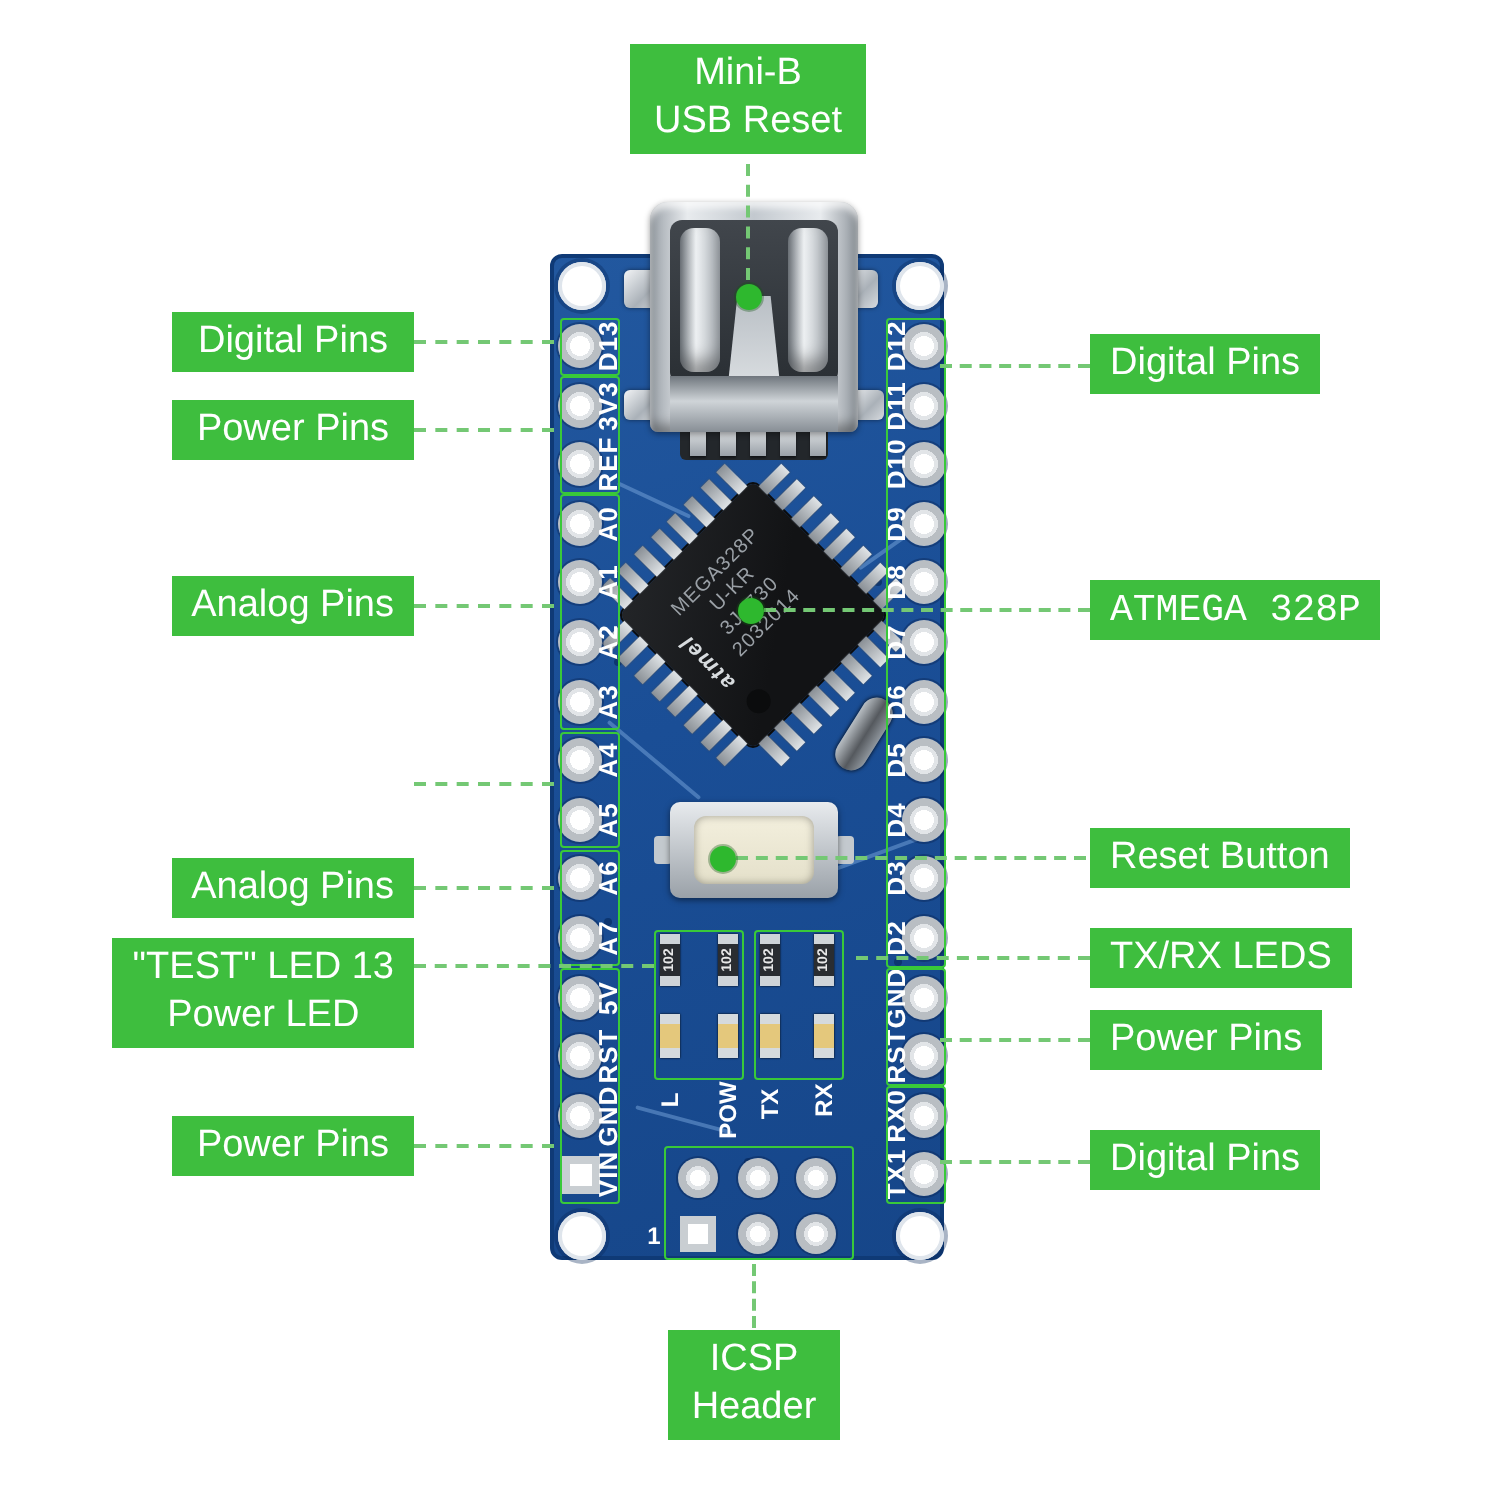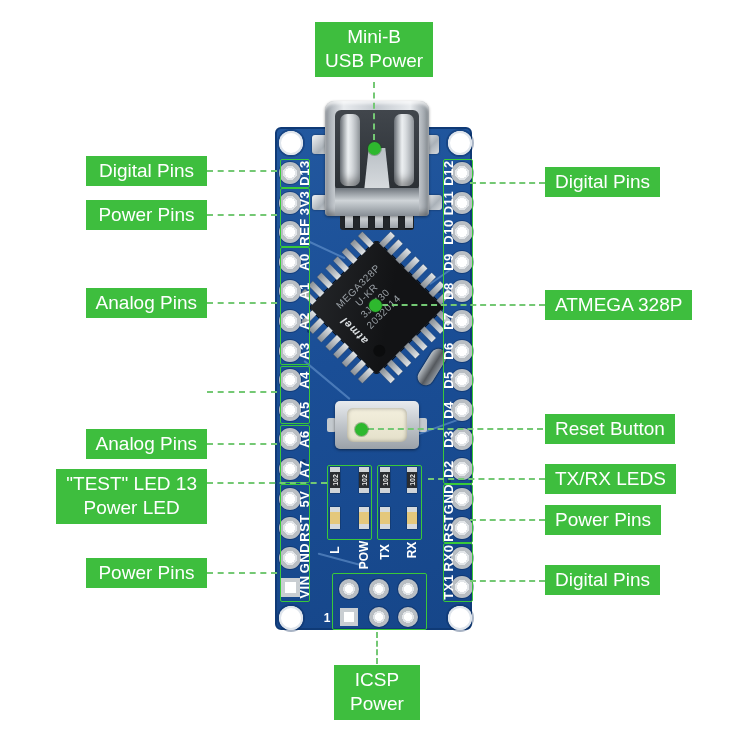--- a/index.html
+++ b/index.html
@@ -100,34 +100,34 @@
   .crystal{position:absolute;left:135px;top:230px;width:40px;height:16px;border-radius:8px;
         transform:rotate(-58deg);background:linear-gradient(180deg,#b7bdc2,#55595e 55%,#8f969d);
         box-shadow:0 0 2px #000;}
 </style>
 </head>
 <body>
 
 <div id="canvas">
 
   <div class="callout co-top">Mini-B
-USB Power</div>
+USB Reset</div>
   <div class="callout co-bottom">ICSP
-Power</div>
+Header</div>
 
   <div class="callout co-left" style="top:156px;">Digital Pins</div>
   <div class="callout co-left" style="top:200px;">Power Pins</div>
   <div class="callout co-left" style="top:288px;">Analog Pins</div>
   <div class="callout co-left" style="top:429px;">Analog Pins</div>
   <div class="callout co-left" style="top:469px;">"TEST" LED 13
 Power LED</div>
   <div class="callout co-left" style="top:558px;">Power Pins</div>
 
   <div class="callout co-right" style="top:167px;">Digital Pins</div>
-  <div class="callout co-right" style="top:290px;">ATMEGA 328P</div>
+  <div class="callout co-right" style="top:290px;font-family:Liberation Mono, monospace;">ATMEGA 328P</div>
   <div class="callout co-right" style="top:464px;">TX/RX LEDS</div>
   <div class="callout co-right" style="top:414px;">Reset Button</div>
   <div class="callout co-right" style="top:505px;">Power Pins</div>
   <div class="callout co-right" style="top:565px;">Digital Pins</div>
 
   <div class="dash-v" style="left:373px;top:82px;height:58px;"></div>
   <div class="dash-v" style="left:376px;top:632px;height:32px;"></div>
   <div class="dash-h" style="left:207px;top:170px;width:70px;"></div>
   <div class="dash-h" style="left:207px;top:214px;width:70px;"></div>
   <div class="dash-h" style="left:207px;top:302px;width:70px;"></div>

